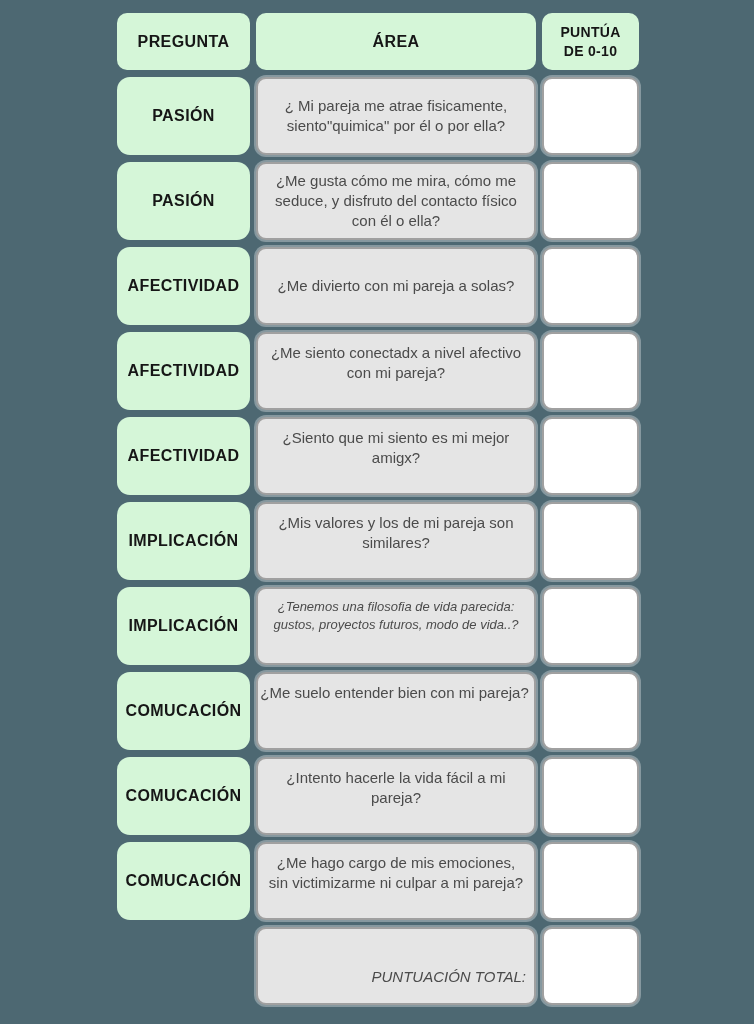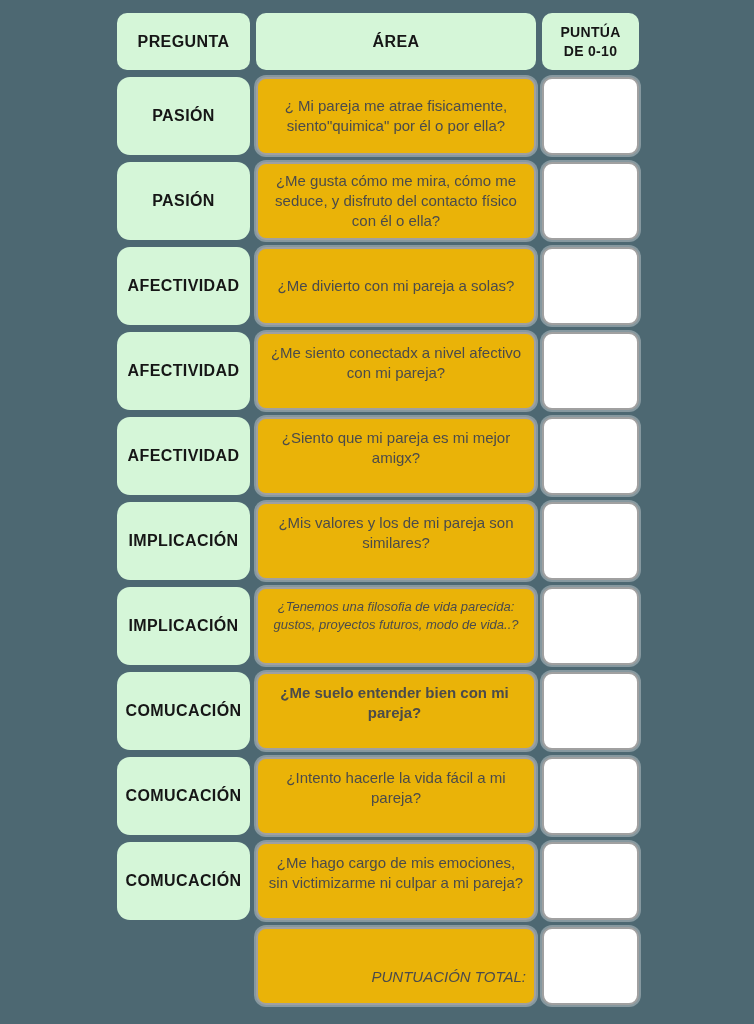--- a/index.html
+++ b/index.html
@@ -26,37 +26,37 @@
   }
   .hdr .lbl, .area .lbl{
     font-weight:bold;
     color:#161616;
     font-size:16px;
     letter-spacing:.4px;
   }
   .hdr{border-radius:10px;}
   .hdr .sub{font-weight:bold;color:#161616;font-size:14px;line-height:1.35;letter-spacing:.3px;}
   .box{
-    background:#eab308;
+    background:#e5e5e5;
     border:2px solid #a0a0a0;
     border-radius:10px;
     box-shadow:0 0 0 2px rgba(255,255,255,.32);
     box-sizing:border-box;
     display:flex;flex-direction:column;
     align-items:center;
     text-align:center;
     color:#4b4b4b;
     font-size:15px;
     line-height:1.35;
     padding:6px 10px;
   }
   .v-center{justify-content:center;}
   .v-top{justify-content:flex-start;padding-top:9px;}
   .q-small{font-size:13px;font-style:italic;}
-  .q-tight{padding-left:2px;padding-right:5px;font-weight:bold;}
+  .q-tight{padding-left:2px;padding-right:5px;}
   .total-box{
     justify-content:flex-end;
     align-items:flex-end;
     padding:0 8px 16px 0;
     font-style:italic;
   }
   input.score{
     background:#ffffff;
     border:2px solid #a0a0a0;
     border-radius:10px;
@@ -116,21 +116,21 @@
   </div>
   <div class="box v-top">
     <span>¿Me siento conectadx a nivel afectivo con mi pareja?</span>
   </div>
   <input class="score" type="text" style="">
 
   <div class="pill area">
     <span class="lbl">AFECTIVIDAD</span>
   </div>
   <div class="box v-top">
-    <span>¿Siento que mi pareja es mi mejor amigx?</span>
+    <span>¿Siento que mi siento es mi mejor amigx?</span>
   </div>
   <input class="score" type="text" style="">
 
   <div class="pill area">
     <span class="lbl">IMPLICACIÓN</span>
   </div>
   <div class="box v-top">
     <span>¿Mis valores y los de mi pareja son similares?</span>
   </div>
   <input class="score" type="text" style="">

